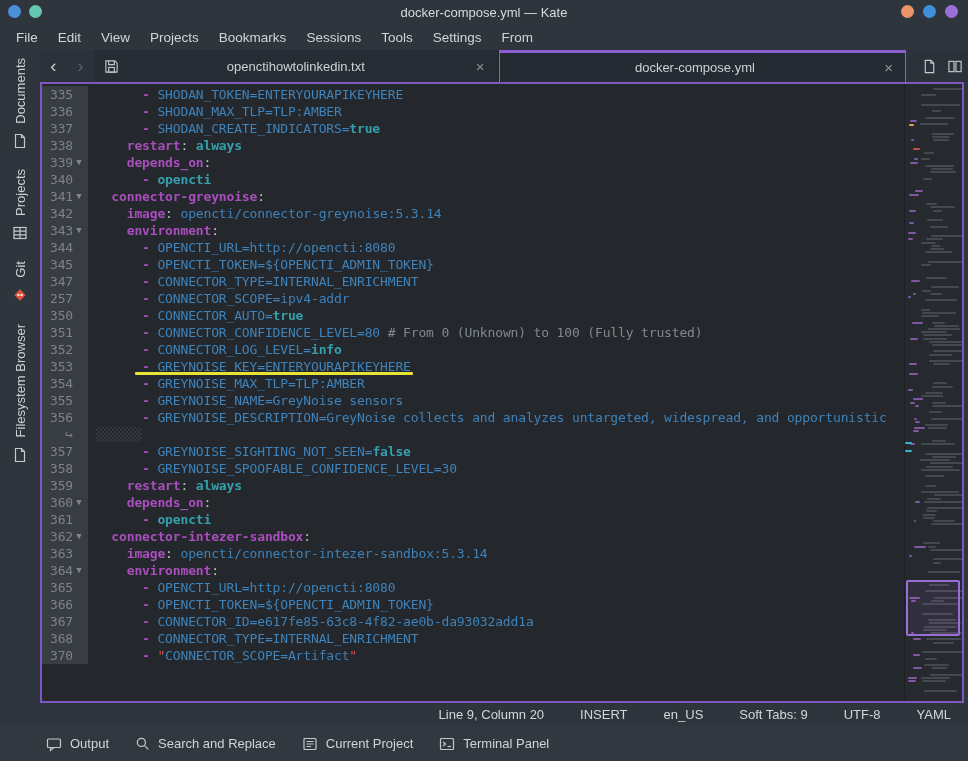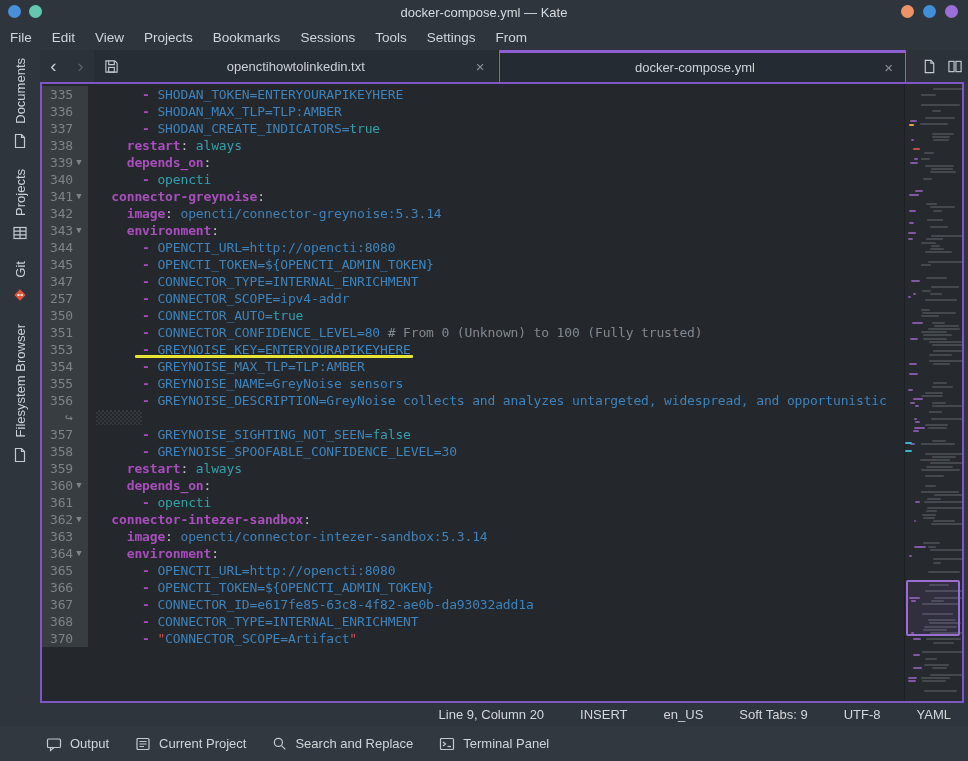--- a/index.html
+++ b/index.html
@@ -9,21 +9,21 @@
   
   .titlebar { position:absolute; left:0; top:0; width:968px; height:24px;
     background:#2e353c; display:flex; align-items:center; }
   .tb-left { position:absolute; left:8px; top:5px; display:flex; gap:8px; }
   .tb-right { position:absolute; right:10px; top:5px; display:flex; gap:9px; }
   .dot { width:13px; height:13px; border-radius:50%; display:inline-block; }
   .tb-title { width:100%; text-align:center; font-size:13px; color:#d7dbdf; }
 
   
   .menubar { position:absolute; left:0; top:24px; width:968px; height:26px;
-    background:#2e353c; display:flex; align-items:center; }
+    background:#2e353c; display:flex; align-items:center; padding-left:6px; }
   .menu-item { font-size:13.5px; color:#d0d5da; padding:4px 10px; cursor:default; }
 
   
   .tabbar { position:absolute; left:40px; top:50px; width:928px; height:32px;
     background:#2b323a; display:flex; align-items:stretch; }
   .navbtn { width:27px; display:flex; align-items:center; justify-content:center;
     color:#c8cdd2; font-size:19px; }
   .navbtn.dim { color:#596067; }
   .tab { display:flex; align-items:center; position:relative; padding:0 10px; }
   .tab-inactive { width:405px; background:#272d34; border-right:1px solid #20252a; }
@@ -49,21 +49,21 @@
   .row { height:17px; line-height:17px; display:flex; white-space:pre; }
   .gut { flex:0 0 46px; background:#383d42; color:#7d8387;
     display:flex; align-items:center; justify-content:flex-end; padding-right:3px; }
   .gnum { min-width:26px; text-align:right; }
   .gfold { width:12px; text-align:center; font-size:9px; color:#7e8488; }
   .txt { flex:1; padding-left:8px; overflow:hidden; position:relative; }
   .sg-p { color:#c5c8c6; } .sg-c { color:#c5c8c6; }
   .sg-d { color:#a94ebd; font-weight:bold; }
   .sg-k { color:#a94ebd; font-weight:bold; }
   .sg-e { color:#3e83bb; }
-  .sg-l { color:#35a0ad; }
+  .sg-l { color:#35a0ad;font-weight:bold; }
   .sg-m { color:#80898f; }
   .sg-s2 { color:#d25252; }
   .sg-h { background:repeating-conic-gradient(#33383d 0% 25%, transparent 0% 50%) 0 0/4px 4px; }
   .annot { position:absolute; top:14px; height:3px; background:#e8e435; border-radius:1px; }
 
   
   .minimap { flex:0 0 58px; position:relative; background:#26292d;
     border-left:1px solid #1c1f23; overflow:hidden; }
   .mm-mark { position:absolute; height:2px; border-radius:1px; }
   .mm-view { position:absolute; left:1px; right:2px; height:56px;
@@ -199,20 +199,21 @@
         <div class="row"><span class="gut"><span class="gnum">340</span><span class="gfold"></span></span><span class="txt"><span class="sg-p">      </span><span class="sg-d">- </span><span class="sg-l">opencti</span></span></div>
         <div class="row"><span class="gut"><span class="gnum">341</span><span class="gfold">▼</span></span><span class="txt"><span class="sg-p">  </span><span class="sg-k">connector-greynoise</span><span class="sg-c">:</span></span></div>
         <div class="row"><span class="gut"><span class="gnum">342</span><span class="gfold"></span></span><span class="txt"><span class="sg-p">    </span><span class="sg-k">image</span><span class="sg-c">:</span><span class="sg-p"> </span><span class="sg-e">opencti/connector-greynoise:5.3.14</span></span></div>
         <div class="row"><span class="gut"><span class="gnum">343</span><span class="gfold">▼</span></span><span class="txt"><span class="sg-p">    </span><span class="sg-k">environment</span><span class="sg-c">:</span></span></div>
         <div class="row"><span class="gut"><span class="gnum">344</span><span class="gfold"></span></span><span class="txt"><span class="sg-p">      </span><span class="sg-d">- </span><span class="sg-e">OPENCTI_URL=http://opencti:8080</span></span></div>
         <div class="row"><span class="gut"><span class="gnum">345</span><span class="gfold"></span></span><span class="txt"><span class="sg-p">      </span><span class="sg-d">- </span><span class="sg-e">OPENCTI_TOKEN=${OPENCTI_ADMIN_TOKEN}</span></span></div>
         <div class="row"><span class="gut"><span class="gnum">347</span><span class="gfold"></span></span><span class="txt"><span class="sg-p">      </span><span class="sg-d">- </span><span class="sg-e">CONNECTOR_TYPE=INTERNAL_ENRICHMENT</span></span></div>
         <div class="row"><span class="gut"><span class="gnum">257</span><span class="gfold"></span></span><span class="txt"><span class="sg-p">      </span><span class="sg-d">- </span><span class="sg-e">CONNECTOR_SCOPE=ipv4-addr</span></span></div>
         <div class="row"><span class="gut"><span class="gnum">350</span><span class="gfold"></span></span><span class="txt"><span class="sg-p">      </span><span class="sg-d">- </span><span class="sg-e">CONNECTOR_AUTO=</span><span class="sg-l">true</span></span></div>
         <div class="row"><span class="gut"><span class="gnum">351</span><span class="gfold"></span></span><span class="txt"><span class="sg-p">      </span><span class="sg-d">- </span><span class="sg-e">CONNECTOR_CONFIDENCE_LEVEL=80 </span><span class="sg-m"># From 0 (Unknown) to 100 (Fully trusted)</span></span></div>
+        <div class="row"><span class="gut"><span class="gnum">352</span><span class="gfold"></span></span><span class="txt"><span class="sg-p">      </span><span class="sg-d">- </span><span class="sg-e">CONNECTOR_LOG_LEVEL=</span><span class="sg-l">info</span></span></div>
         <div class="row"><span class="gut"><span class="gnum">353</span><span class="gfold"></span></span><span class="txt"><span class="sg-p">      </span><span class="sg-d">- </span><span class="sg-e">GREYNOISE_KEY=ENTERYOURAPIKEYHERE</span><div class="annot" style="left: 6ch; width: 35.5ch;"></div></span></div>
         <div class="row"><span class="gut"><span class="gnum">354</span><span class="gfold"></span></span><span class="txt"><span class="sg-p">      </span><span class="sg-d">- </span><span class="sg-e">GREYNOISE_MAX_TLP=TLP:AMBER</span></span></div>
         <div class="row"><span class="gut"><span class="gnum">355</span><span class="gfold"></span></span><span class="txt"><span class="sg-p">      </span><span class="sg-d">- </span><span class="sg-e">GREYNOISE_NAME=GreyNoise sensors</span></span></div>
         <div class="row"><span class="gut"><span class="gnum">356</span><span class="gfold"></span></span><span class="txt"><span class="sg-p">      </span><span class="sg-d">- </span><span class="sg-e">GREYNOISE_DESCRIPTION=GreyNoise collects and analyzes untargeted, widespread, and opportunistic</span></span></div>
         <div class="row"><span class="gut"><span class="gnum">↪</span><span class="gfold"></span></span><span class="txt"><span class="sg-h">      </span></span></div>
         <div class="row"><span class="gut"><span class="gnum">357</span><span class="gfold"></span></span><span class="txt"><span class="sg-p">      </span><span class="sg-d">- </span><span class="sg-e">GREYNOISE_SIGHTING_NOT_SEEN=</span><span class="sg-l">false</span></span></div>
         <div class="row"><span class="gut"><span class="gnum">358</span><span class="gfold"></span></span><span class="txt"><span class="sg-p">      </span><span class="sg-d">- </span><span class="sg-e">GREYNOISE_SPOOFABLE_CONFIDENCE_LEVEL=30</span></span></div>
         <div class="row"><span class="gut"><span class="gnum">359</span><span class="gfold"></span></span><span class="txt"><span class="sg-p">    </span><span class="sg-k">restart</span><span class="sg-c">:</span><span class="sg-p"> </span><span class="sg-l">always</span></span></div>
         <div class="row"><span class="gut"><span class="gnum">360</span><span class="gfold">▼</span></span><span class="txt"><span class="sg-p">    </span><span class="sg-k">depends_on</span><span class="sg-c">:</span></span></div>
         <div class="row"><span class="gut"><span class="gnum">361</span><span class="gfold"></span></span><span class="txt"><span class="sg-p">      </span><span class="sg-d">- </span><span class="sg-l">opencti</span></span></div>
@@ -391,39 +392,39 @@
         <span>
           <svg class="icn" width="16" height="16" viewBox="0 0 16 16" fill="none" stroke="#c3c9cf" stroke-width="1.2">
             <rect x="1.5" y="3" width="13" height="8.5" rx="1"></rect>
             <path d="M4.5 11.5v3l3.5-3"></path>
           </svg>
         </span>
         <span class="tv-label">Output</span>
       </div>
       <div class="tv-btn">
         <span>
-          <svg class="icn" width="16" height="16" viewBox="0 0 16 16" fill="none" stroke="#c3c9cf" stroke-width="1.2">
-            <rect x="2" y="2.5" width="12" height="11" rx="1"></rect>
-            <path d="M4.5 5.5h7M4.5 8h7M4.5 10.5h4.5"></path>
-          </svg>
-        </span>
-        <span class="tv-label">Current Project</span>
-      </div>
-      <div class="tv-btn">
-        <span>
           <svg class="icn" width="15" height="15" viewBox="0 0 16 16" fill="none" stroke="#c3c9cf" stroke-width="1.3">
             <circle cx="6.8" cy="6.8" r="4.3"></circle>
             <path d="M10.2 10.2L14.2 14.2"></path>
           </svg>
         </span>
         <span class="tv-label">Search and Replace</span>
       </div>
       <div class="tv-btn">
         <span>
           <svg class="icn" width="16" height="16" viewBox="0 0 16 16" fill="none" stroke="#c3c9cf" stroke-width="1.2">
+            <rect x="2" y="2.5" width="12" height="11" rx="1"></rect>
+            <path d="M4.5 5.5h7M4.5 8h7M4.5 10.5h4.5"></path>
+          </svg>
+        </span>
+        <span class="tv-label">Current Project</span>
+      </div>
+      <div class="tv-btn">
+        <span>
+          <svg class="icn" width="16" height="16" viewBox="0 0 16 16" fill="none" stroke="#c3c9cf" stroke-width="1.2">
             <rect x="1.5" y="2.5" width="13" height="11" rx="1"></rect>
             <path d="M4 6l2.5 2L4 10"></path>
             <path d="M8.5 10.5h3.5"></path>
           </svg>
         </span>
         <span class="tv-label">Terminal Panel</span>
       </div>
     </div>
 
 </div>

